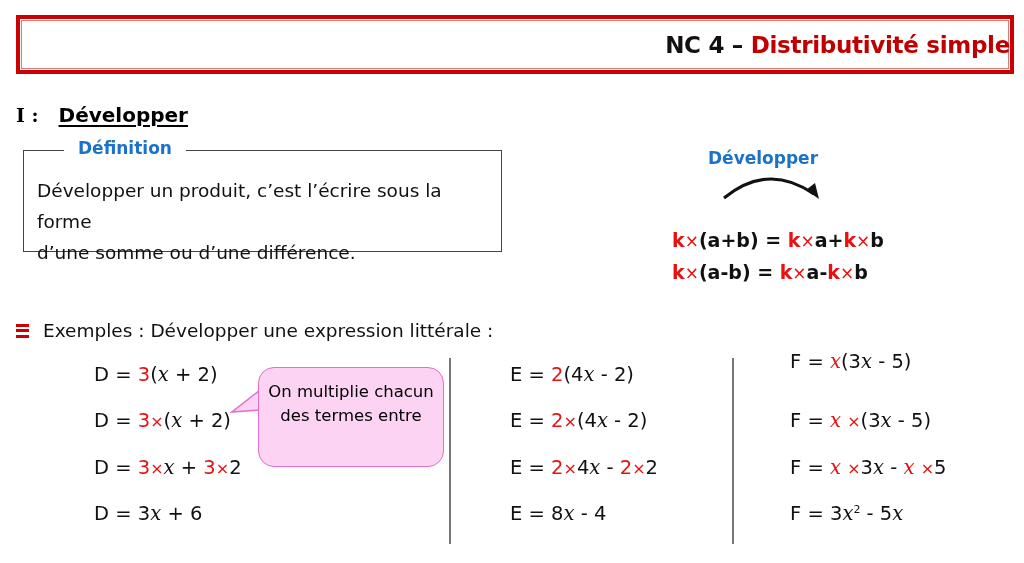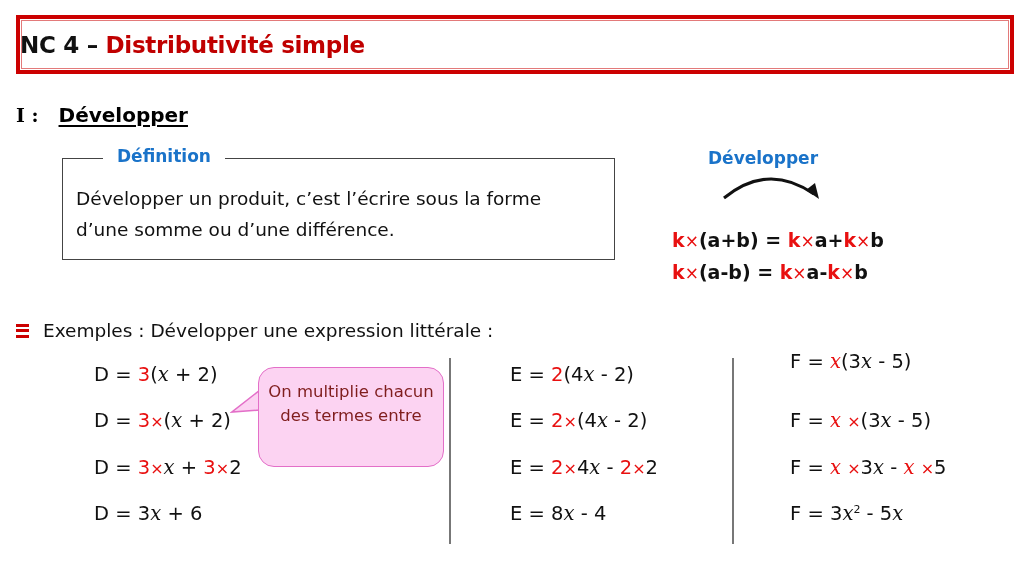--- a/index.html
+++ b/index.html
@@ -7,37 +7,36 @@
     body { position: relative; font-family: "DejaVu Sans", sans-serif; color: #111; }
 
     .title-box {
       position: absolute; left: 16px; top: 15px; width: 998px; height: 59px;
       border: 4px solid #cc0000; background: #fff;
     }
     .title-box::before {
       content: ""; position: absolute; inset: 1px; border: 1px solid #e37a7a;
     }
     .title-text {
-      position: absolute; left: 0; right: 0; top: 13px; text-align: left;
+      position: absolute; left: 0; right: 0; top: 13px; text-align: right;
       font-family: "DejaVu Sans", sans-serif; font-weight: bold; font-size: 23px;
       letter-spacing: -0.3px;
     }
     .title-text .red { color: #c00000; }
 
     .section-head {
       position: absolute; left: 16px; top: 103px; font-weight: bold; font-size: 20px; color: #000000;
       font-family: "DejaVu Sans", sans-serif;
     }
     .section-head .num { font-family: "DejaVu Serif", serif; margin-right: 20px; font-size: 19px; }
     .section-head .lbl { text-decoration: underline; text-underline-offset: 3px; }
 
     .def-box {
-      position: absolute; left: 23px; top: 158px; width: 553px; height: 102px;
+      position: absolute; left: 23px; top: 150px; width: 479px; height: 102px;
       border: 1.5px solid #444;
-      margin-left: 39px;
     }
     .def-legend {
       position: absolute; left: 40px; top: -13px; background: #fff; padding: 0 14px;
       color: #1a73c9; font-weight: bold; font-size: 17px;
     }
     .def-text {
       position: absolute; left: 13px; top: 24px; font-size: 18.5px; line-height: 31px; color: #111;
     }
 
     .dev-label {
@@ -66,21 +65,21 @@
     }
     .eq .r { color: #e81010; }
     .eq .var { font-family: "DejaVu Serif", serif; font-style: italic; }
     .eq .var.r { color: #e81010; }
     .eq .t { font-size: 16px; }
     .eq sup { font-size: 11px; }
 
     .bubble {
       position: absolute; left: 258px; top: 367px; width: 186px; height: 100px;
       background: #fcd3f2; border: 1.5px solid #e36fc8; border-radius: 16px;
-      text-align: center; font-size: 16.5px; line-height: 24px; padding-top: 12px; color: #7f1d1d;
+      text-align: center; font-size: 16.5px; line-height: 24px; padding-top: 12px; color: #000000;
     }
     .bubble-tail { position: absolute; left: 230px; top: 388px; }
   </style>
 </head>
 <body>
 
 <div class="title-box">
   <div class="title-text">
     <span>NC 4 – </span><span class="red">Distributivité simple</span>
   </div>

